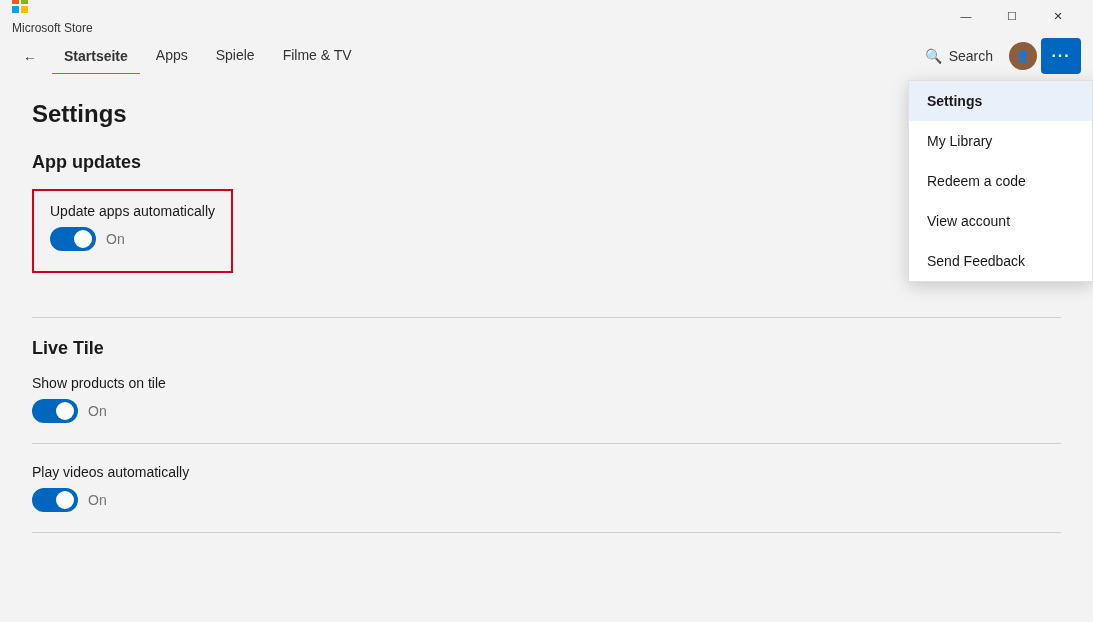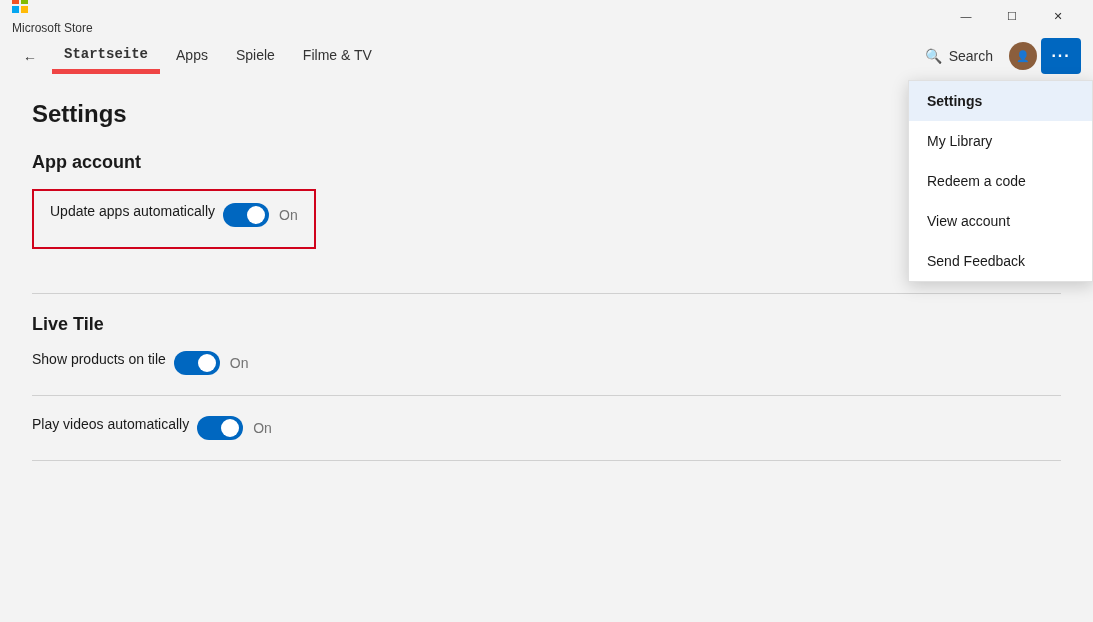--- a/index.html
+++ b/index.html
@@ -81,22 +81,21 @@
       display: flex;
       align-items: center;
       font-size: 14px;
       color: #333;
       cursor: pointer;
       border-bottom: 3px solid transparent;
       font-weight: 400;
     }
     .nav-item.active {
       font-weight: 600;
-      border-bottom: 5px solid #ef4444;
-      font-family: Liberation Mono, monospace;
+      border-bottom: 1px solid #ef4444;
     }
     .nav-spacer { flex: 1; }
     .nav-search {
       display: flex;
       align-items: center;
       gap: 6px;
       padding: 4px 12px;
       border: none;
       background: transparent;
       font-size: 14px;
@@ -143,21 +142,21 @@
       margin-bottom: 24px;
     }
     .section-title {
       font-size: 18px;
       font-weight: 600;
       color: #1a1a1a;
       margin-bottom: 16px;
     }
     .setting-row {
       display: flex;
-      flex-direction: row;
+      flex-direction: column;
       gap: 8px;
       margin-bottom: 8px;
     }
     .setting-label {
       font-size: 14px;
       color: #1a1a1a;
     }
     .toggle-row {
       display: flex;
       align-items: center;
@@ -268,21 +267,21 @@
   <div class="nav-avatar">
     <span>👤</span>
   </div>
   <button class="nav-more">···</button>
 </div>
 
 <div class="content">
   <h1 class="page-title">Settings</h1>
 
   
-  <h2 class="section-title">App account</h2>
+  <h2 class="section-title">App updates</h2>
   <div class="highlight-box">
     <div class="setting-row">
       <span class="setting-label">Update apps automatically</span>
       <div class="toggle-row">
         <button class="toggle" aria-label="Toggle update apps automatically"></button>
         <span class="toggle-text">On</span>
       </div>
     </div>
   </div>
 

